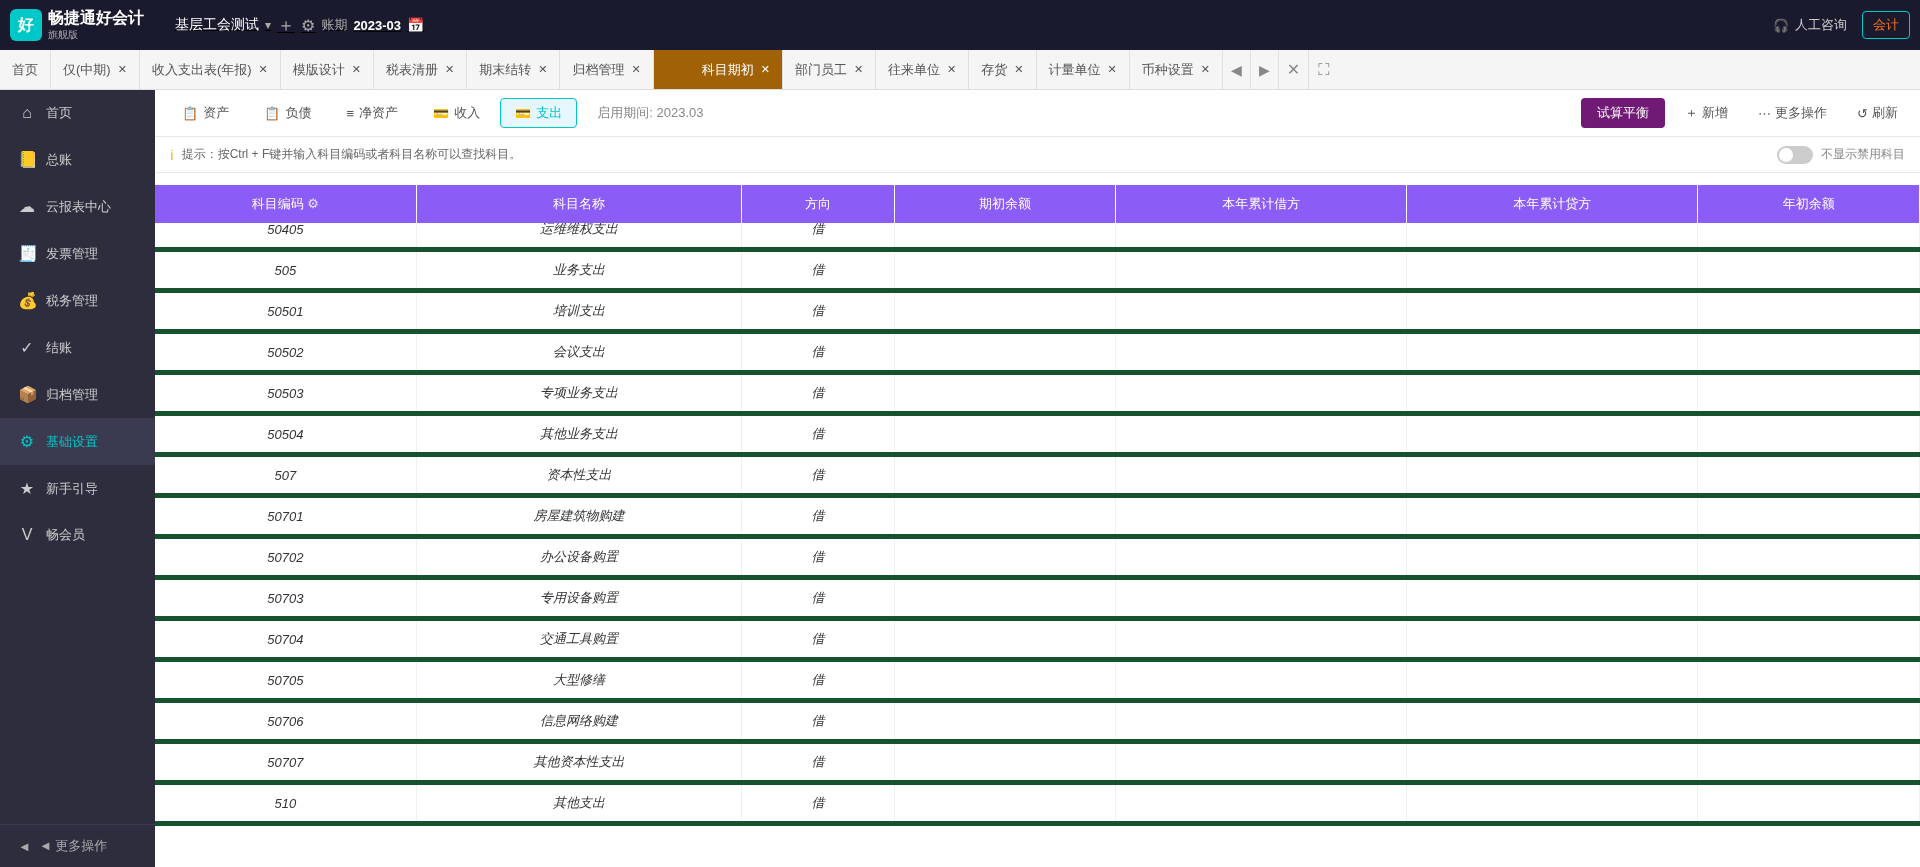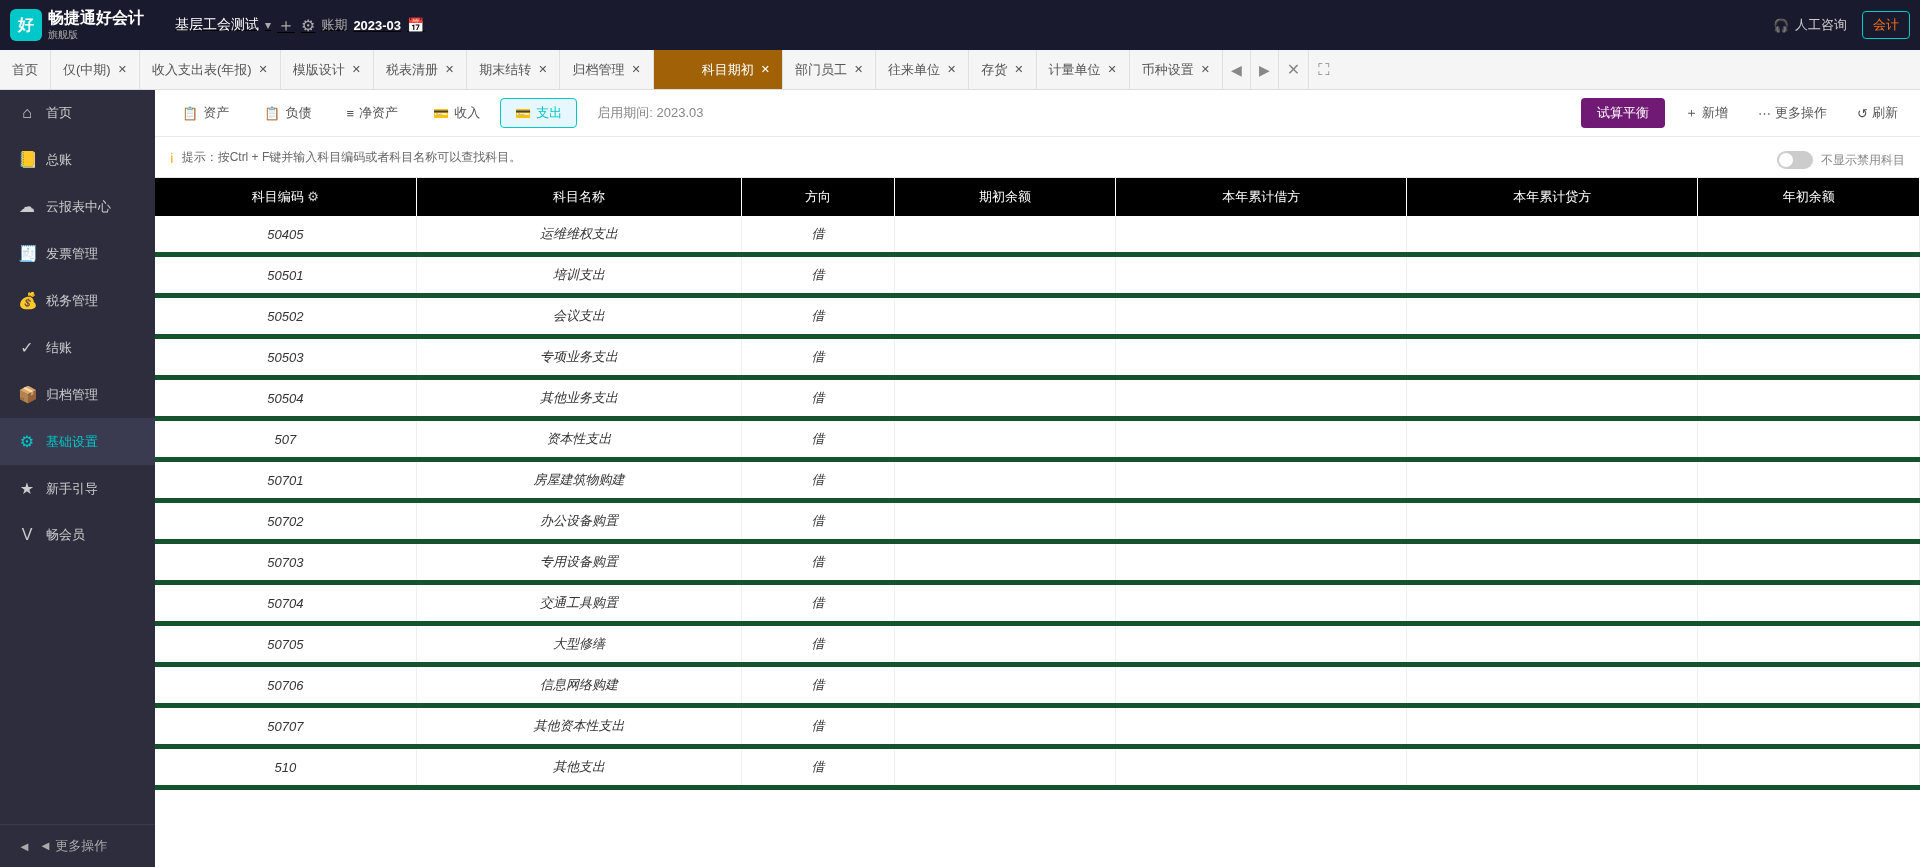--- a/index.html
+++ b/index.html
@@ -262,24 +262,23 @@
       background: white;
       border-bottom: 1px solid #e8e8e8;
       font-size: 12px;
       color: #666;
       gap: 8px;
     }
     .hint-icon { color: #faad14; font-size: 14px; }
     .toggle-switch {
       margin-left: auto;
       display: flex;
-      align-items: flex-end;
+      align-items: center;
       gap: 8px;
       color: #888;
-      margin-top: 6px;
     }
     .switch {
       width: 36px;
       height: 18px;
       background: #ccc;
       border-radius: 9px;
       position: relative;
       cursor: pointer;
     }
     .switch::after {
@@ -298,24 +297,24 @@
     .table-container {
       flex: 1;
       overflow-y: auto;
       background: white;
     }
     table {
       width: 100%;
       border-collapse: collapse;
     }
     thead tr {
-      background: #000000;
+      background: #8b5cf6;
       color: white;
       position: sticky;
-      top: 0;
+      top: 12px;
       z-index: 10;
     }
     thead th {
       padding: 10px 15px;
       text-align: center;
       font-weight: normal;
       font-size: 13px;
       border-right: 1px solid rgba(255,255,255,0.2);
     }
     tbody tr {
@@ -547,20 +546,29 @@
         <tr>
       <td class="td-code">50405</td>
       <td class="td-name">运维维权支出</td>
       <td class="td-dir">借</td>
       <td class="td-num"></td>
       <td class="td-num"></td>
       <td class="td-num"></td>
       <td class="td-num"></td>
     </tr>
             <tr>
+      <td class="td-code">505</td>
+      <td class="td-name">业务支出</td>
+      <td class="td-dir">借</td>
+      <td class="td-num"></td>
+      <td class="td-num"></td>
+      <td class="td-num"></td>
+      <td class="td-num"></td>
+    </tr>
+            <tr>
       <td class="td-code">50501</td>
       <td class="td-name">培训支出</td>
       <td class="td-dir">借</td>
       <td class="td-num"></td>
       <td class="td-num"></td>
       <td class="td-num"></td>
       <td class="td-num"></td>
     </tr>
             <tr>
       <td class="td-code">50502</td>

